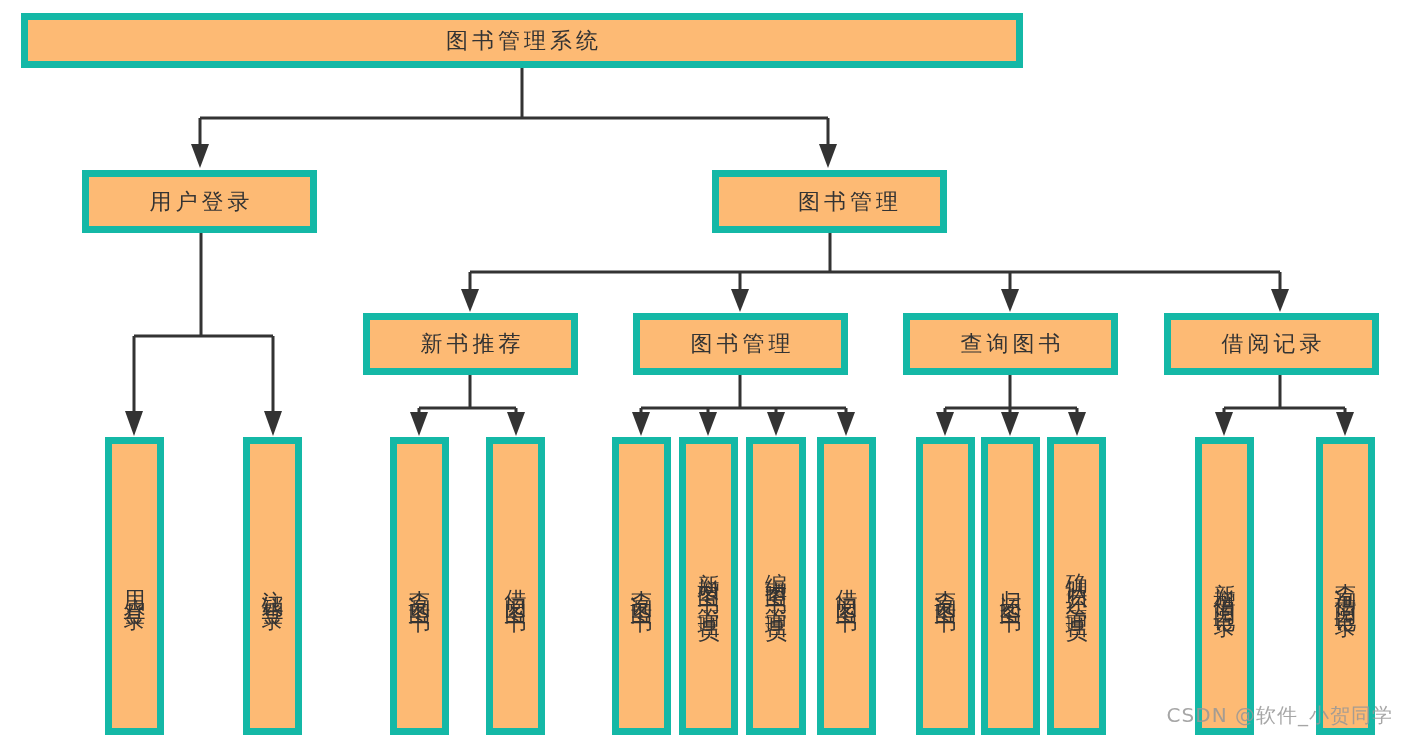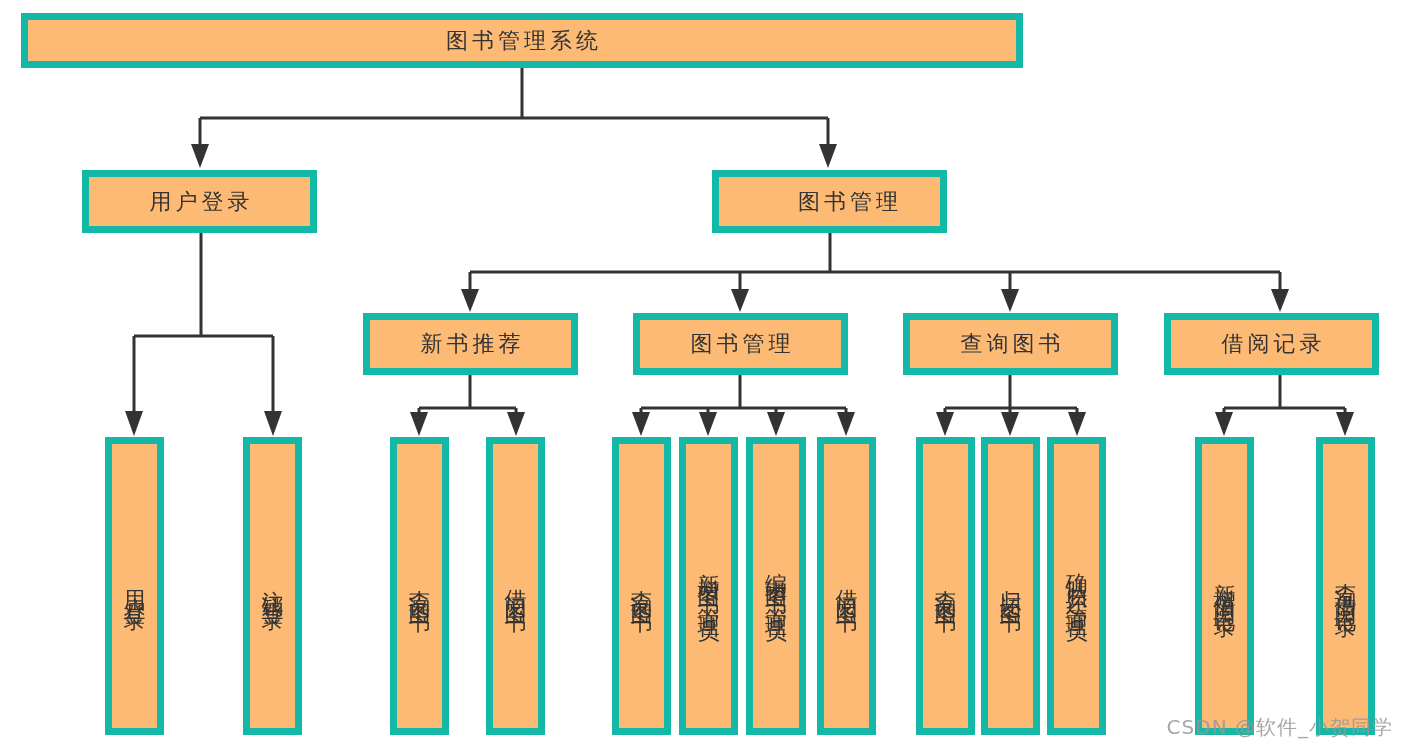--- a/index.html
+++ b/index.html
@@ -28,21 +28,21 @@
   .box.h { letter-spacing: 4px; text-indent: 4px; }
   .box.v {
     writing-mode: vertical-rl;
     text-orientation: mixed;
     letter-spacing: 7px;
     font-size: 22px;
   }
   #watermark {
     position: absolute;
     right: 12px;
-    bottom: 6px;
+    bottom: 18px;
     font-size: 20px;
     color: rgba(150, 150, 150, 0.85);
     letter-spacing: 1px;
     white-space: nowrap;
     z-index: 5;
   }
 </style>
 </head>
 <body>
 

